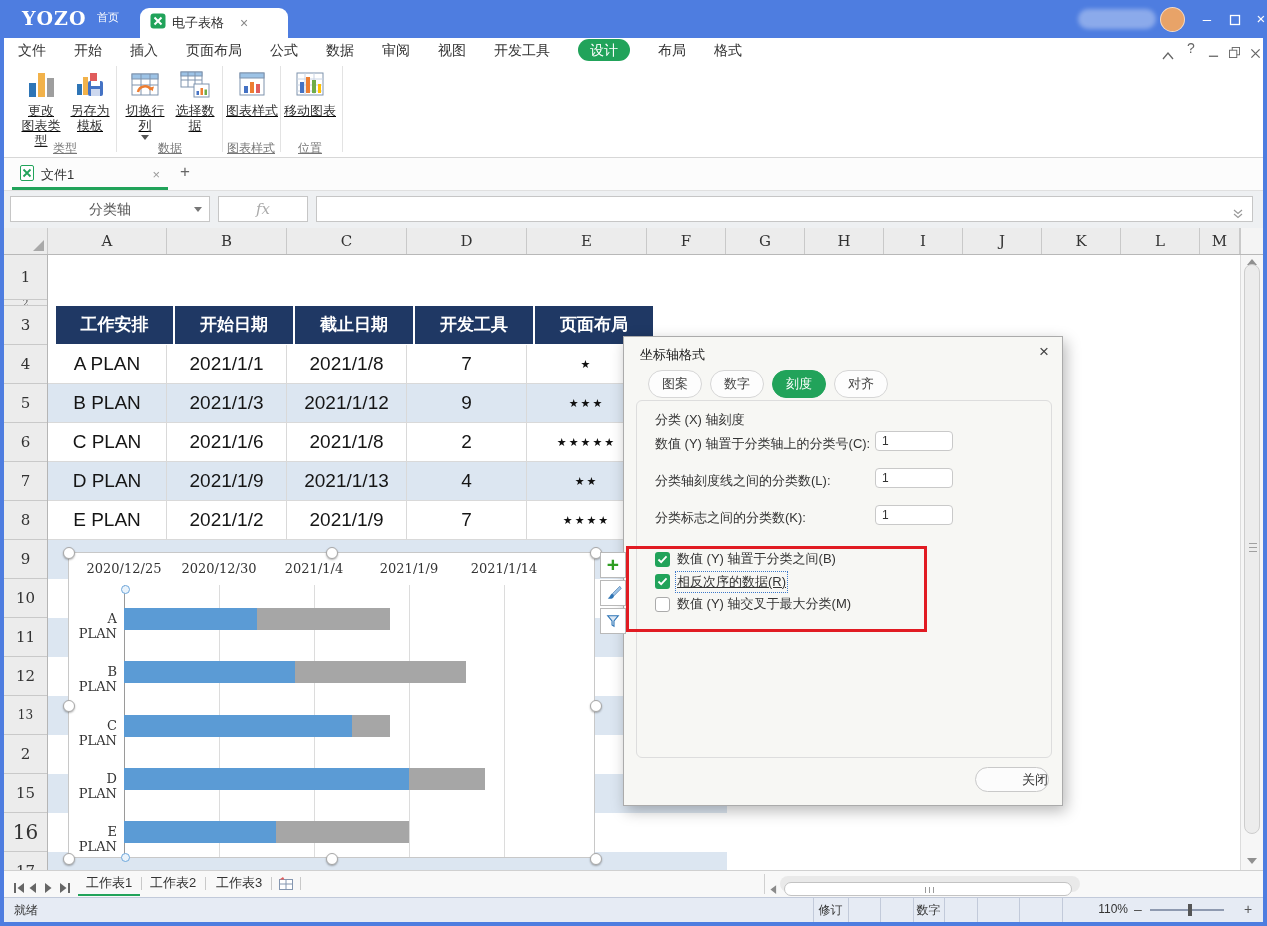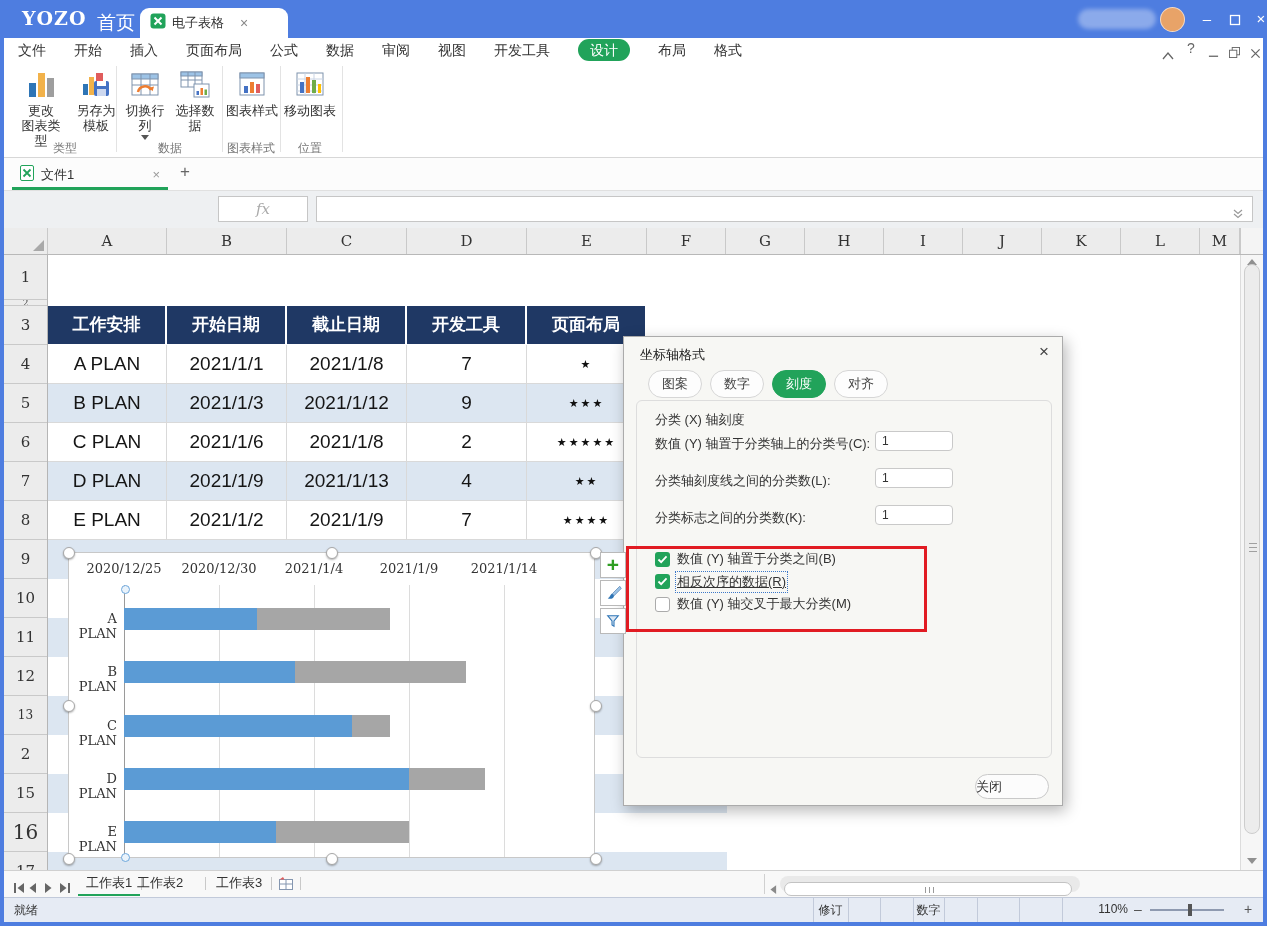--- a/index.html
+++ b/index.html
@@ -1,22 +1,22 @@
 <!DOCTYPE html>
 <html><head>
 <meta charset="utf-8">
 <style>
   html,body{margin:0;padding:0;background:#888;}
   #app{position:relative;width:1267px;height:926px;background:#fff;overflow:hidden;
        font-family:"Liberation Sans","DejaVu Sans",sans-serif;-webkit-font-smoothing:antialiased;}
-  .abs{position:absolute;}
+  .abs{position:absolute;text-decoration:underline;}
   
   #titlebar{position:absolute;left:0;top:0;width:1267px;height:38px;background:#4e7de0;}
   #brand{position:absolute;left:22px;top:7px;color:#fff;font-weight:bold;font-size:19px;letter-spacing:1px;font-family:"DejaVu Serif",serif;}
-  #home{position:absolute;left:97px;top:10px;color:#fff;font-size:19px;}
+  #home{position:absolute;left:97px;top:10px;color:#fff;font-size:11px;}
   #apptab{position:absolute;left:140px;top:8px;width:148px;height:30px;background:#fff;border-radius:9px 9px 0 0;
           display:flex;align-items:center;padding:0 10px;box-sizing:border-box;}
   #apptab .lbl{font-size:13px;color:#333;margin-left:6px;}
   #apptab .x{margin-left:16px;color:#888;font-size:14px;}
   #userpill{position:absolute;left:1078px;top:9px;width:78px;height:20px;border-radius:10px;background:rgba(255,255,255,.35);filter:blur(2px);}
   #avatar{position:absolute;left:1160px;top:7px;width:23px;height:23px;border-radius:50%;background:#e8a368;border:1px solid rgba(255,255,255,.6);}
   .wctl{position:absolute;top:10px;color:#fff;font-size:15px;width:22px;text-align:center;line-height:18px;}
   
   #menubar{position:absolute;left:4px;top:38px;width:1259px;height:24px;background:#fff;}
   .menu-item{position:relative;display:inline-block;font-size:14px;color:#333;margin:0 14px;line-height:24px;}
@@ -51,21 +51,21 @@
   #corner .tri{position:absolute;right:3px;bottom:3px;width:0;height:0;border-left:11px solid transparent;border-bottom:11px solid #a9a9a9;}
   #gutter{position:absolute;left:4px;top:255px;width:44px;height:615px;background:#ececec;overflow:hidden;border-right:1px solid #b5b5b5;box-sizing:border-box;}
   .rowcell{position:absolute;left:0;width:43px;border-bottom:1px solid #c9c9c9;text-align:center;
            font-family:"DejaVu Serif",serif;font-size:15px;color:#333;box-sizing:border-box;display:flex;align-items:center;justify-content:center;overflow:hidden;}
   
   #canvas{position:absolute;left:48px;top:255px;width:1192px;height:615px;background:#fff;overflow:hidden;}
   .band{position:absolute;left:0;width:679px;height:39px;background:#dce6f1;}
   #tbl-title{position:absolute;left:0;top:0;width:599px;height:51px;text-align:center;line-height:50px;
              font-size:30px;font-weight:bold;color:#1f3864;background:#fff;}
   .thcell{position:absolute;top:51px;height:39px;background:#1f3864;color:#fff;font-weight:bold;font-size:17px;
-          text-align:center;line-height:38px;border-right:2px solid #fff;border-bottom:1px solid #fff;box-sizing:border-box;}
+          text-align:center;line-height:38px;border-right:2px solid #fff;border-bottom:1px solid #fff;box-sizing:border-box;margin-left:8px;}
   .tdcell{position:absolute;height:39px;font-size:19px;color:#151515;text-align:center;line-height:38px;
           border-right:1px solid #d9d9d9;border-bottom:1px solid #d9d9d9;box-sizing:border-box;}
   .tdcell.stars{font-size:11px;letter-spacing:2px;color:#111;}
   
   #chart{position:absolute;left:20px;top:297px;width:527px;height:306px;background:#fff;border:1px solid #c8c8c8;box-sizing:border-box;z-index:5;}
   .ctick{position:absolute;top:8px;width:90px;text-align:center;font-family:"DejaVu Serif",serif;font-size:13px;color:#333;}
   .cgrid{position:absolute;top:32px;width:1px;height:272px;background:#dcdcdc;}
   .caxis{position:absolute;top:32px;width:1px;height:272px;background:#9a9a9a;}
   .ccat{position:absolute;left:0;width:48px;height:16px;text-align:right;font-family:"DejaVu Serif",serif;font-size:13px;color:#333;}
   .cbar{position:absolute;height:22px;}
@@ -87,21 +87,21 @@
   .dfl{position:absolute;left:18px;}
   .dfi{position:absolute;left:238px;width:70px;height:18px;background:#fff;border:1px solid #c9c9c9;border-radius:4px;
        font-size:12px;color:#333;line-height:18px;padding-left:6px;box-sizing:content-box;}
   .cbrow{position:absolute;left:18px;display:flex;align-items:center;}
   .cbbox{width:15px;height:15px;border-radius:3px;box-sizing:border-box;display:flex;align-items:center;justify-content:center;margin-right:7px;}
   .cbbox.on{background:#21a35a;}
   .cbbox.off{background:#fff;border:1px solid #ababab;}
   .cblbl{font-size:13px;color:#333;}
   .cblbl.focused{outline:1px dotted #3c78c8;outline-offset:1px;text-decoration:underline;}
   #dlg-ok{position:absolute;left:351px;top:430px;width:74px;height:25px;border-radius:13px;background:#fcfcfc;border:1px solid #c9c9c9;
-          text-align:left;line-height:23px;font-size:13px;color:#333;box-sizing:border-box;margin-top:7px;}
+          text-align:right;line-height:23px;font-size:13px;color:#333;box-sizing:border-box;}
   #redrect{position:absolute;left:626px;top:546px;width:301px;height:86px;border:3px solid #e11b22;box-sizing:border-box;z-index:60;}
   
   #vscroll{position:absolute;left:1240px;top:255px;width:23px;height:615px;background:#f6f6f6;border-left:1px solid #dcdcdc;box-sizing:border-box;}
   #vthumb{position:absolute;left:3px;top:9px;width:16px;height:570px;background:#ececec;border:1px solid #cdcdcd;border-radius:8px;box-sizing:border-box;}
   .grip-h{position:absolute;left:4px;width:8px;height:1px;background:#a0a0a0;}
   .varr{position:absolute;left:6px;width:0;height:0;border-left:5px solid transparent;border-right:5px solid transparent;}
   
   #sheetbar{position:absolute;left:4px;top:870px;width:1259px;height:27px;background:#f8f8f8;border-top:1px solid #d0d0d0;box-sizing:border-box;}
   .stab{position:absolute;top:0;height:24px;line-height:24px;font-size:13px;color:#333;text-align:center;}
   .stabsep{position:absolute;top:6px;width:1px;height:13px;background:#c9c9c9;}
@@ -167,21 +167,21 @@
               <rect x="13" y="5" width="7" height="24" fill="#f2b24a"></rect>
               <rect x="22" y="10" width="7" height="19" fill="#9e9e9e"></rect>
             </svg>
           </div>
         </div>
         <div class="rlb" style="position: relative;">
           <div>更改</div>
           <div>图表类型</div>
         </div>
       </div>
-      <div class="rbtn abs" style="left: 68px; width: 48px;">
+      <div class="rbtn abs" style="left: 62px; width: 48px;">
         <div style="position: relative;">
           <div class="ric">
             <svg width="32" height="32" viewBox="0 0 32 32">
               <rect x="3" y="16" width="5" height="11" fill="#2e75b6"></rect>
               <rect x="9" y="9" width="5" height="18" fill="#f2b24a"></rect>
               <rect x="16" y="5" width="7" height="8" fill="#e05c5c"></rect>
               <rect x="14" y="13" width="15" height="15" rx="2" fill="#4472c4"></rect>
               <rect x="17" y="13" width="9" height="5" fill="#fff"></rect>
               <rect x="17" y="21" width="9" height="7" fill="#cdd8ef"></rect>
             </svg>
@@ -285,20 +285,24 @@
             <path d="M3.5 4.5 L10.5 11.5 M10.5 4.5 L3.5 11.5" stroke="#21a35a" stroke-width="1.8"></path>
           </svg></span>
       <span class="lbl">文件1</span>
       <span class="x">×</span>
     </div>
     <div id="tabline"></div>
     <div id="addtab">+</div>
   </div>
 
   <div id="fbar">
+    <div class="fbox" id="namebox">
+      <span>分类轴</span>
+      <span id="nbarrow"></span>
+    </div>
     <div class="fbox" id="fxbox">fx</div>
     <div class="fbox" id="formulabox">
       <span id="fchev" style="position:absolute;right:8px;top:8px;"><svg width="12" height="10" viewBox="0 0 12 10">
             <path d="M2 1 L6 4.5 L10 1 M2 5 L6 8.5 L10 5" fill="none" stroke="#999" stroke-width="1.2"></path>
           </svg></span>
     </div>
   </div>
 
   <div id="colheads">
     <div id="corner">
@@ -455,21 +459,21 @@
       <div style="position: absolute; left: 40px; top: 8px;"><svg width="8" height="10" viewBox="0 0 8 10">
           <path d="M1 0 L7.5 5 L1 10 z" fill="#666"></path>
         </svg></div>
       <div style="position: absolute; left: 55px; top: 8px;"><svg width="11" height="10" viewBox="0 0 11 10">
           <rect x="9" y="0" width="2" height="10" fill="#666"></rect>
           <path d="M1 0 L7.5 5 L1 10 z" fill="#666"></path>
         </svg></div>
       <div class="stab" style="left: 76px; width: 58px;">工作表1</div>
       <div id="stabline" style="left: 74px; width: 62px;"></div>
       <div class="stabsep" style="left: 137px;"></div>
-      <div class="stab" style="left: 127px; width: 58px;">工作表2</div>
+      <div class="stab" style="left: 140px; width: 58px;">工作表2</div>
       <div class="stabsep" style="left: 201px;"></div>
       <div class="stab" style="left: 206px; width: 58px;">工作表3</div>
       <div class="stabsep" style="left: 267px;"></div>
       <div style="position: absolute; left: 274px; top: 6px;"><svg width="16" height="14" viewBox="0 0 16 14">
           <rect x="1.5" y="2.5" width="13" height="10" fill="#fff" stroke="#8496b0"></rect>
           <line x1="1.5" y1="7" x2="14.5" y2="7" stroke="#8496b0"></line>
           <line x1="8" y1="2.5" x2="8" y2="12.5" stroke="#8496b0"></line>
           <path d="M1.5 2.5 l5 0 -1.5 -2.5 z" fill="#e05c5c"></path>
         </svg></div>
       <div class="stabsep" style="left: 296px;"></div>

